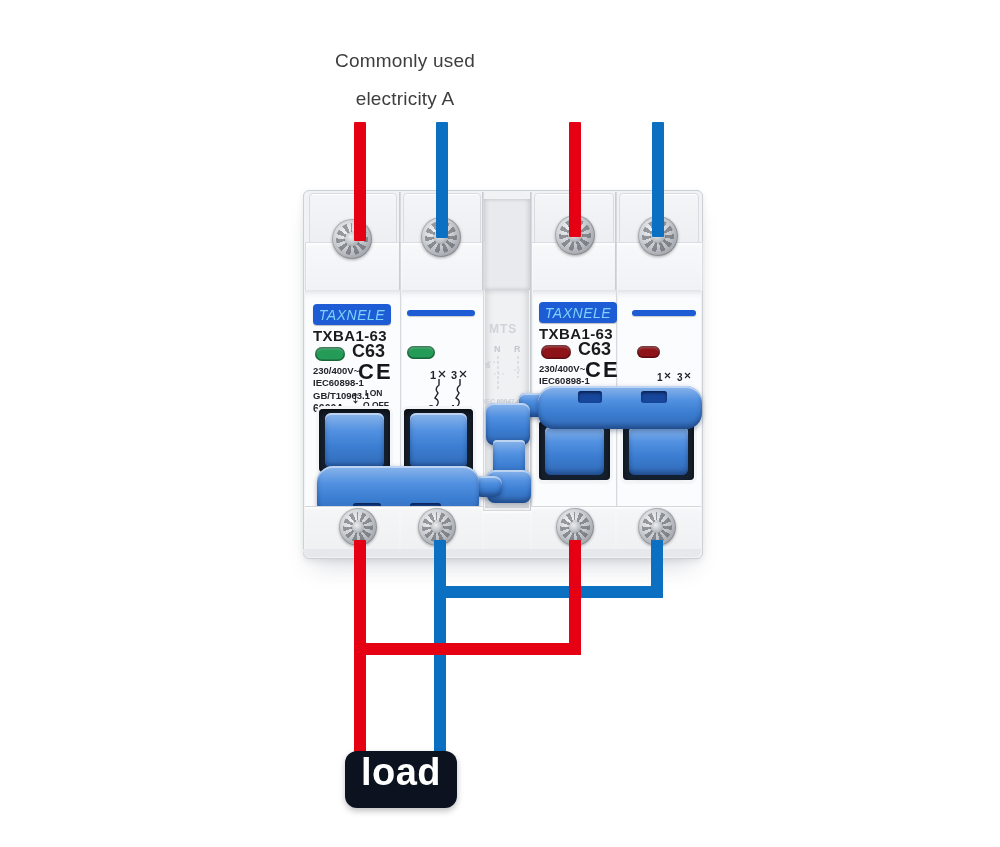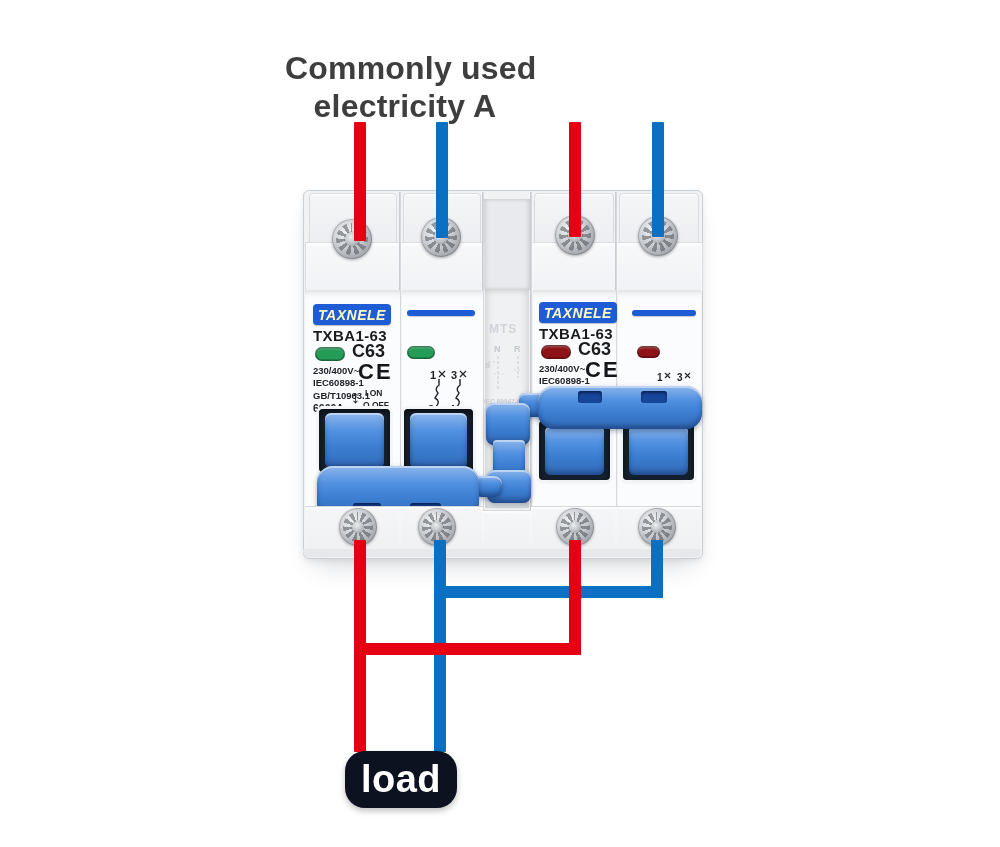--- a/index.html
+++ b/index.html
@@ -1,20 +1,20 @@
 <!DOCTYPE html>
 <html><head>
 <meta charset="utf-8">
 <style>
   html,body{margin:0;padding:0;background:#fff;}
   #stage{position:relative;width:1000px;height:847px;background:#ffffff;overflow:hidden;
          font-family:"Liberation Sans",sans-serif;}
   .abs{position:absolute;}
   .t{position:absolute;white-space:nowrap;font-family:"Liberation Sans",sans-serif;color:#1b1b1b;}
-  .hdr{font-weight:700;font-size:32px;text-align:center;letter-spacing:0.2px;}
+  .hdr{font-weight:400;font-size:19px;text-align:center;letter-spacing:0.2px;}
   .wire{position:absolute;border-radius:1px;}
   .devbase{background:#f0f2f4;border:1px solid #ccd0d5;border-radius:6px;
            box-shadow:0 16px 24px -10px rgba(40,50,70,.18), 0 2px 6px rgba(40,50,70,.10);}
   .cap{background:linear-gradient(180deg,#f4f5f7,#eceef1);border:1px solid #d8dbdf;border-radius:4px;
        box-shadow:inset 0 1px 0 #fff;}
   .capl{background:linear-gradient(180deg,#f7f8fa,#f1f2f5);border:1px solid #dadde1;border-bottom:none;
         box-shadow:inset 0 2px 3px rgba(255,255,255,.8);}
   .midcap{background:#e8eaed;box-shadow:inset 2px 0 4px rgba(0,0,0,.10), inset -2px 0 4px rgba(0,0,0,.10);}
   .face{background:#fbfcfe;box-shadow:inset 0 8px 10px -8px rgba(0,0,0,.20);}
   .midface{background:#eff1f3;box-shadow:inset 3px 0 6px rgba(0,0,0,.10), inset -3px 0 6px rgba(0,0,0,.10);}
@@ -22,35 +22,35 @@
   .screw{position:absolute;border-radius:50%;
          background:radial-gradient(circle at 38% 35%, #f4f5f6 0%, #d3d6da 35%, #a7abb1 72%, #82878d 100%);
          box-shadow:0 1px 3px rgba(0,0,0,.30), inset 0 0 0 1px rgba(0,0,0,.18);}
   .screw::before{content:"";position:absolute;inset:10%;border-radius:50%;
          background:repeating-conic-gradient(rgba(70,74,80,0) 0deg 16deg, rgba(70,74,80,.50) 16deg 34deg);}
   .screw::after{content:"";position:absolute;inset:33%;border-radius:50%;
          background:radial-gradient(circle at 40% 35%, #eceef0, #b9bdc2 60%, #92969c);
          box-shadow:0 0 2px rgba(0,0,0,.45);}
   .badge{border-radius:4px;display:flex;align-items:center;justify-content:center;
          box-shadow:0 1px 1px rgba(0,0,0,.25);}
-  .badge span{color:#fef9c3;font-style:italic;font-weight:700;font-size:14px;letter-spacing:.5px;
+  .badge span{color:#7dd3fc;font-style:italic;font-weight:400;font-size:14px;letter-spacing:.5px;
          font-family:"Liberation Sans",sans-serif;}
   .pill{border-radius:8px;box-shadow:inset 0 0 0 1.5px rgba(0,0,0,.35), inset 0 2px 2px rgba(255,255,255,.35),
         0 1px 1px rgba(255,255,255,.8);}
   .blueline{border-radius:3px;box-shadow:0 1px 1px rgba(0,0,0,.2);}
   .recess{border-radius:4px;box-shadow:inset 0 3px 7px rgba(0,0,0,.65), 0 0 0 3px #f4f5f7, 0 2px 3px rgba(0,0,0,.18);}
   .blue3d{border-radius:6px;
         box-shadow:inset 0 2px 0 rgba(255,255,255,.45), inset 0 -3px 5px rgba(5,25,70,.40), 0 2px 5px rgba(10,30,60,.35);}
   .blue3d::before{content:"";position:absolute;inset:0;border-radius:inherit;
         background:linear-gradient(180deg, rgba(255,255,255,.40), rgba(255,255,255,.10) 32%, rgba(0,0,0,.06) 62%, rgba(0,10,40,.22) 100%);}
   .bar{border-radius:16px;}
   .slot{position:absolute;border-radius:3px;box-shadow:inset 0 2px 3px rgba(0,0,20,.55);}
   .bcap{background:linear-gradient(180deg,#f5f6f8,#eef0f2);border-top:1px solid #d5d8db;
         box-shadow:inset 0 2px 2px rgba(255,255,255,.7);}
-  .loadbox{border-radius:20px;display:flex;align-items:center;justify-content:center;
+  .loadbox{border-radius:12px;display:flex;justify-content:center;
         box-shadow:0 3px 6px rgba(0,0,0,.25);}
   .loadbox span{color:#fff;font-weight:800;font-size:38px;letter-spacing:.5px;
         font-family:"Liberation Sans",sans-serif;}
   .tiny{font-weight:700;color:#23242a;}
   svg text{font-family:"Liberation Sans",sans-serif;}
 </style>
 </head>
 <body>
 
 <div id="stage">

